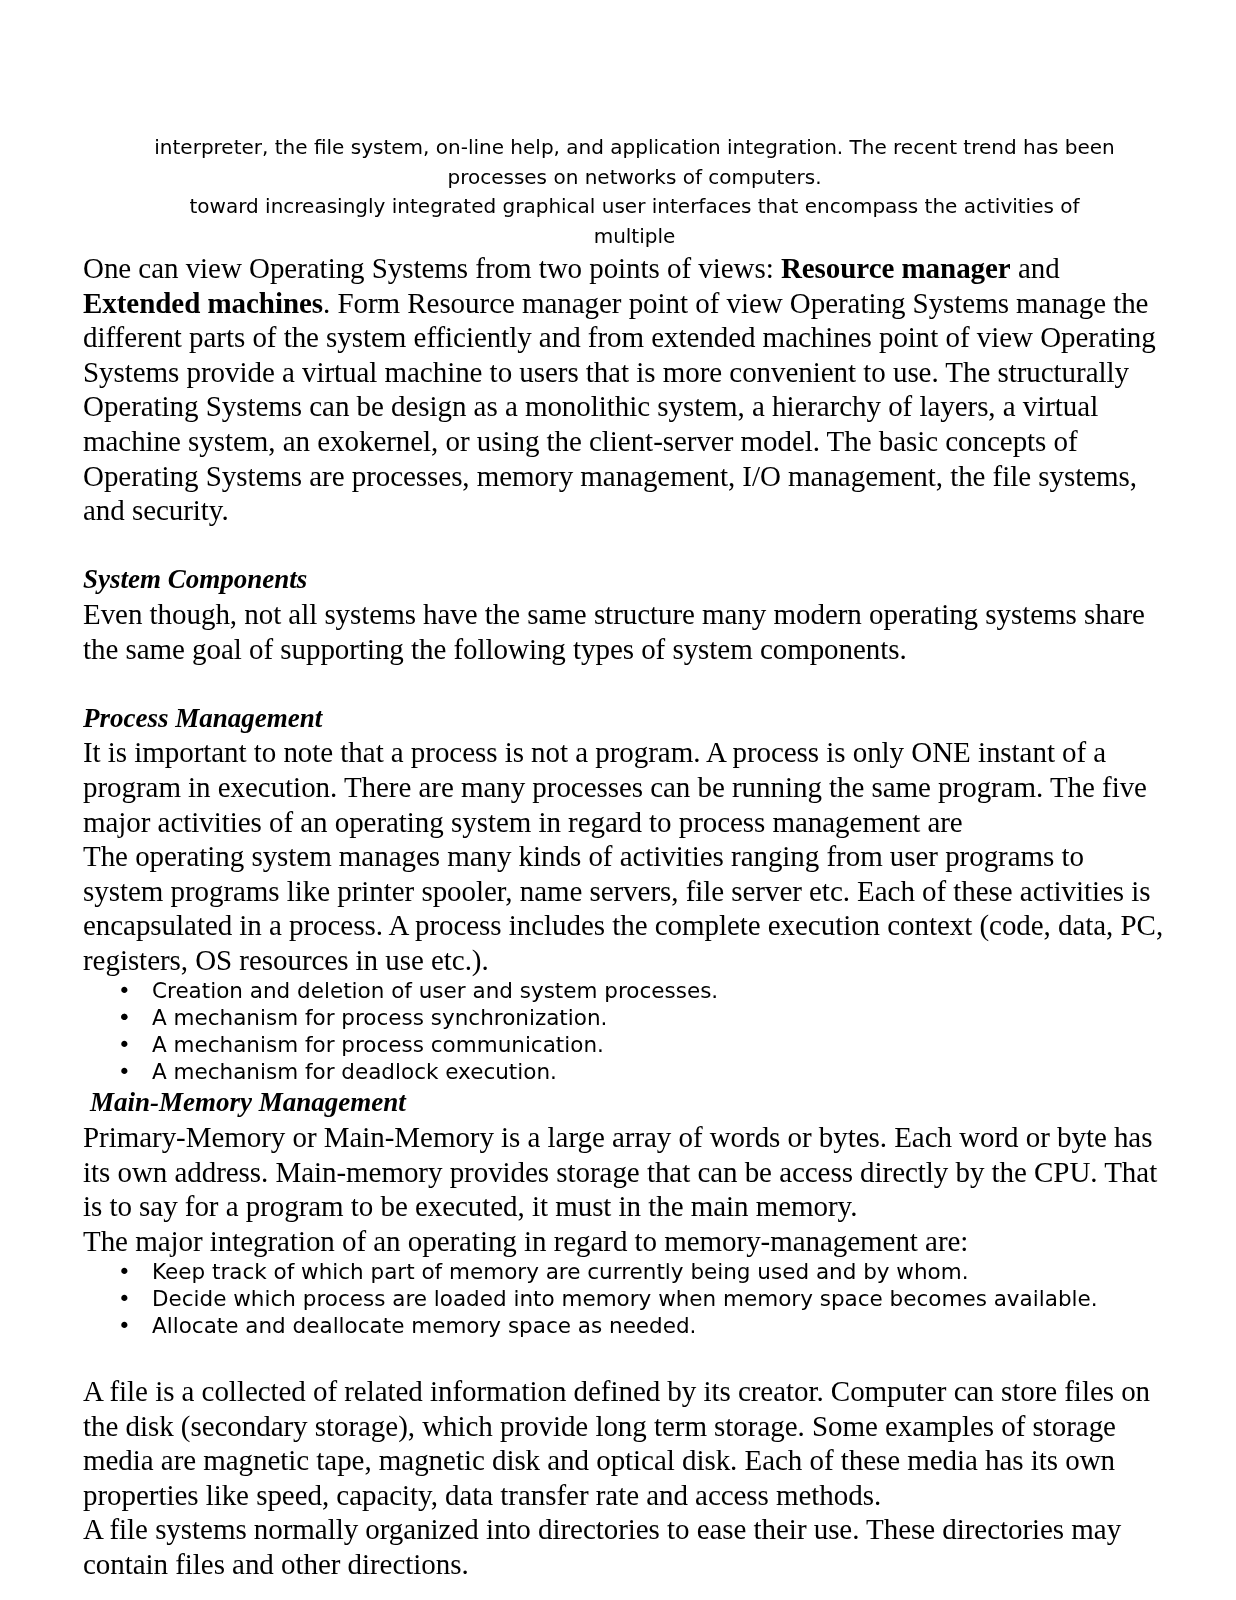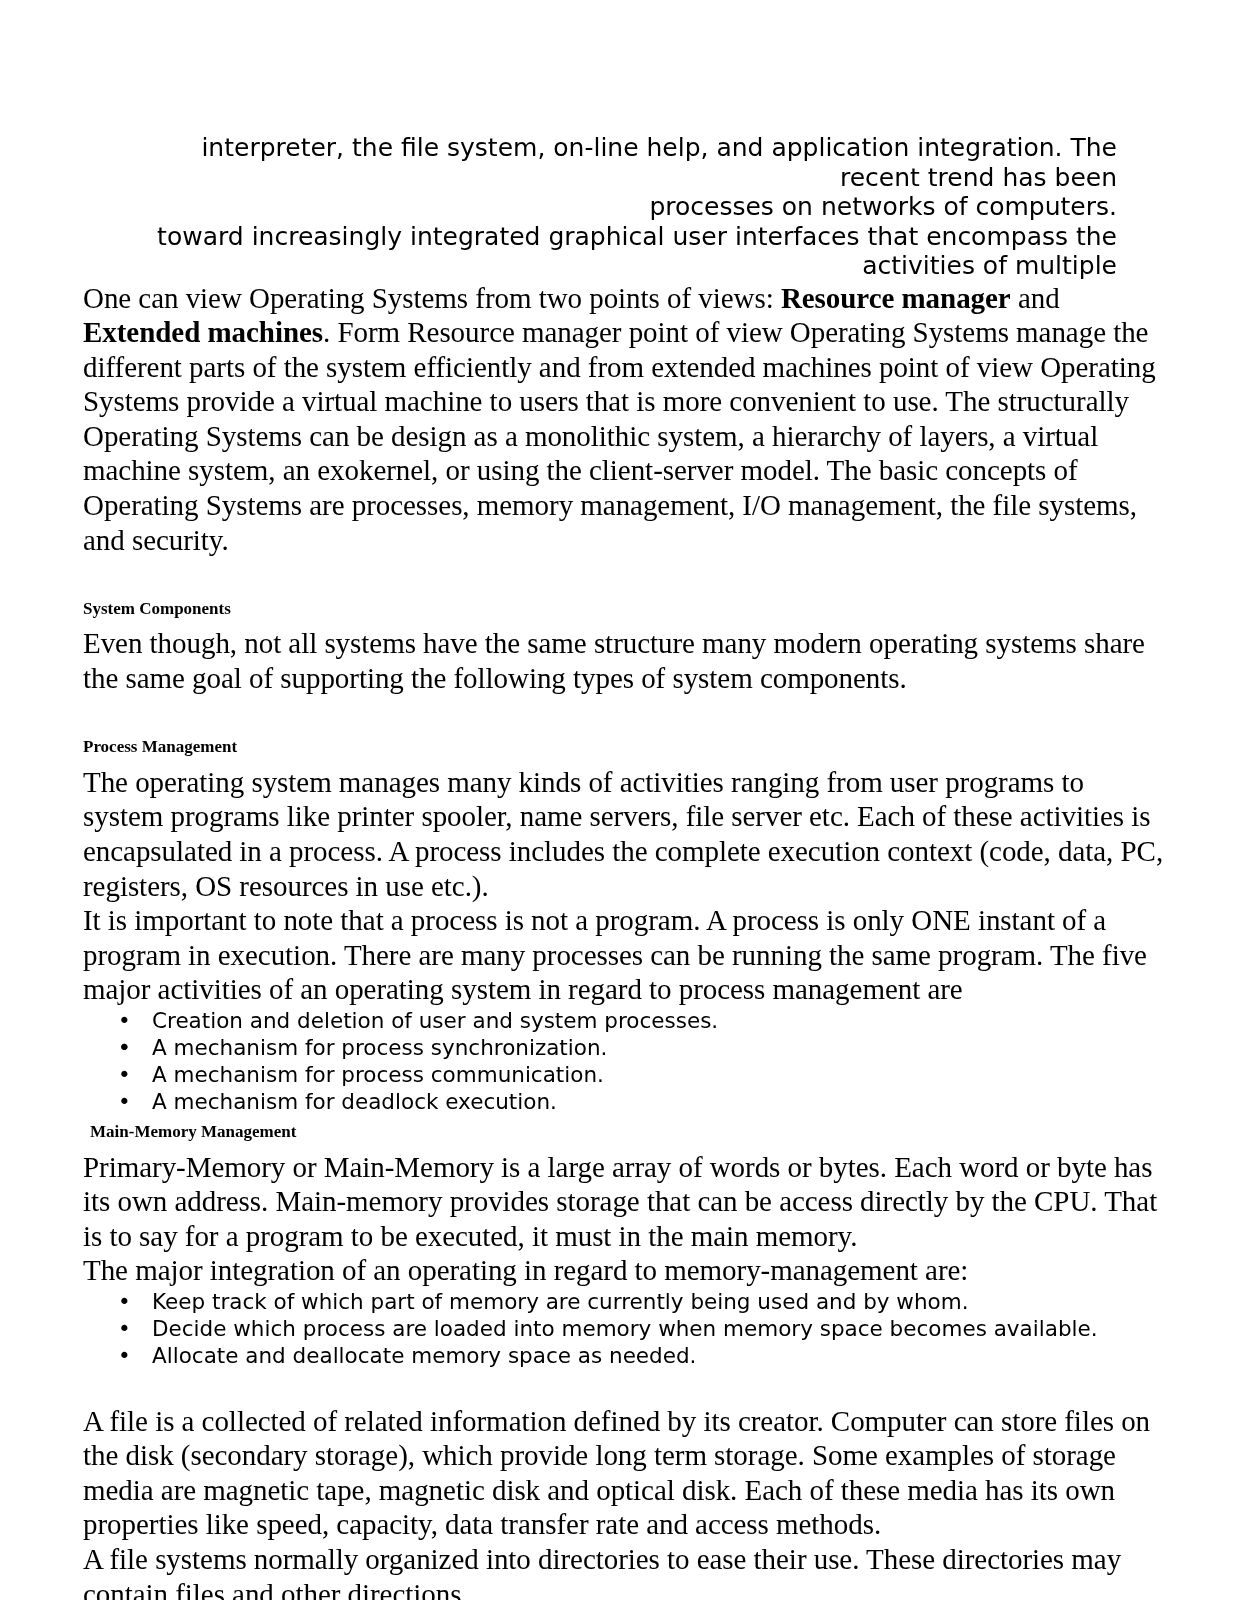--- a/index.html
+++ b/index.html
@@ -33,34 +33,35 @@
     font-size: 29px;
     line-height: 34.6px;
     margin: 0;
     text-align: left;
     letter-spacing: -0.05px;
   }
 
   
   .sans-block {
     font-family: "DejaVu Sans", "Liberation Sans", sans-serif;
-    font-size: 25px;
+    font-size: 20px;
     line-height: 29.5px;
     margin: 0 0 0 69px;
     width: 965px;
-    text-align: right;
+    text-align: center;
   }
 
   
   .heading {
     font-family: "Liberation Serif", "DejaVu Serif", serif;
-    font-size: 17px;
+    font-size: 27px;
     line-height: 34.6px;
     font-weight: bold;
     margin: 0;
+    font-style: italic;
   }
   .heading.indented {
     padding-left: 7px;
   }
 
   .spacer-line {
     height: 34.6px;
   }
 
   
@@ -101,22 +102,22 @@
   <p class="para"><span>One can view Operating Systems from two points of views: </span><b>Resource manager</b><span> and </span><b>Extended machines</b><span>. Form Resource manager point of view Operating Systems manage the different parts of the system efficiently and from extended machines point of view Operating Systems provide a virtual machine to users that is more convenient to use. The structurally Operating Systems can be design as a monolithic system, a hierarchy of layers, a virtual machine system, an exokernel, or using the client-server model. The basic concepts of Operating Systems are processes, memory management, I/O management, the file systems, and security.</span></p>
 
   <div class="spacer-line"></div>
 
   <div class="heading">System Components</div>
   <p class="para">Even though, not all systems have the same structure many modern operating systems share the same goal of supporting the following types of system components.</p>
 
   <div class="spacer-line"></div>
 
   <div class="heading">Process Management</div>
+  <p class="para">It is important to note that a process is not a program. A process is only ONE instant of a program in execution. There are many processes can be running the same program. The five major activities of an operating system in regard to process management are</p>
   <p class="para">The operating system manages many kinds of activities ranging from user programs to system programs like printer spooler, name servers, file server etc. Each of these activities is encapsulated in a process. A process includes the complete execution context (code, data, PC, registers, OS resources in use etc.).</p>
-  <p class="para">It is important to note that a process is not a program. A process is only ONE instant of a program in execution. There are many processes can be running the same program. The five major activities of an operating system in regard to process management are</p>
   <ul class="bullets">
     <li><span class="marker">•</span><span>Creation and deletion of user and system processes.</span></li>
     <li><span class="marker">•</span></li>
     <li><span class="marker">•</span><span>A mechanism for process synchronization.</span></li>
     <li><span class="marker">•</span><span>A mechanism for process communication.</span></li>
     <li><span class="marker">•</span><span>A mechanism for deadlock execution.</span></li>
   </ul>
 
   <div class="heading indented">Main-Memory Management</div>
   <p class="para">Primary-Memory or Main-Memory is a large array of words or bytes. Each word or byte has its own address. Main-memory provides storage that can be access directly by the CPU. That is to say for a program to be executed, it must in the main memory.</p>

